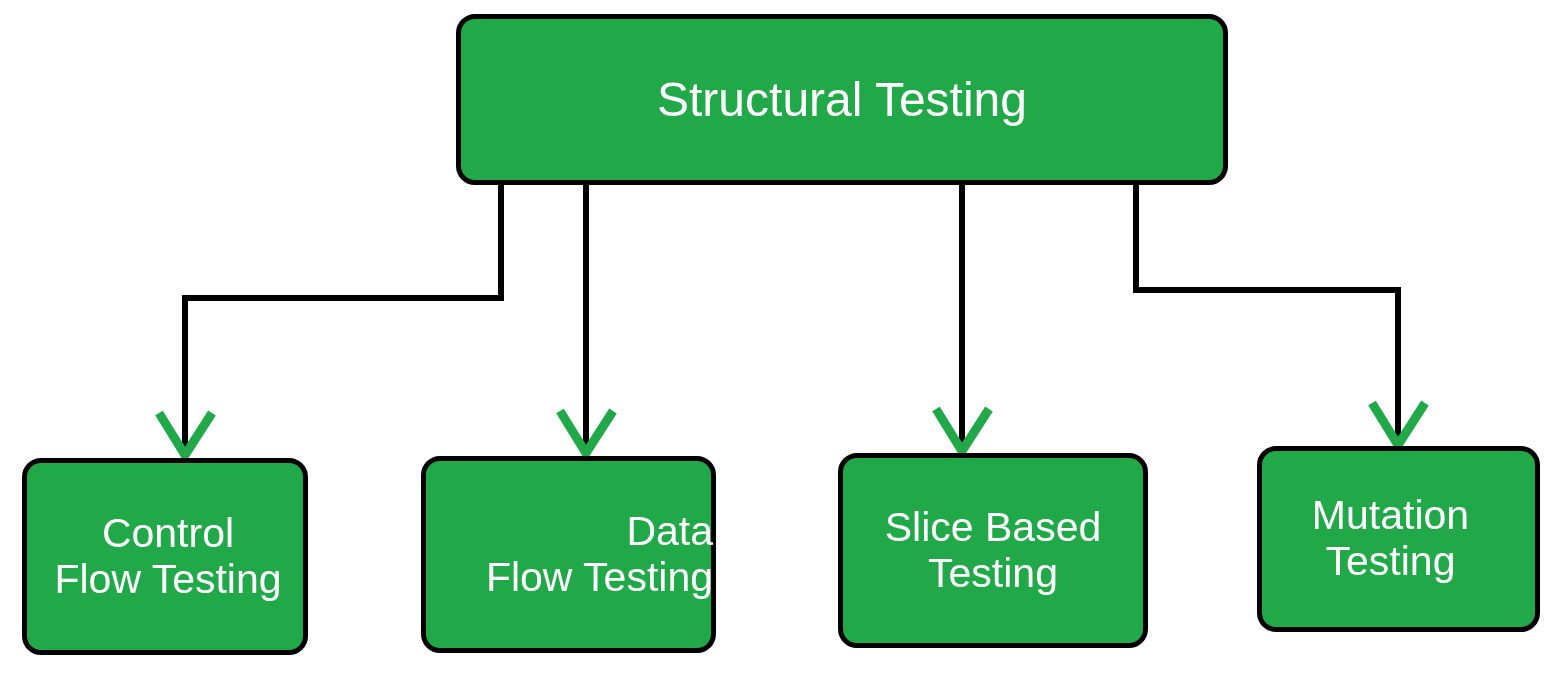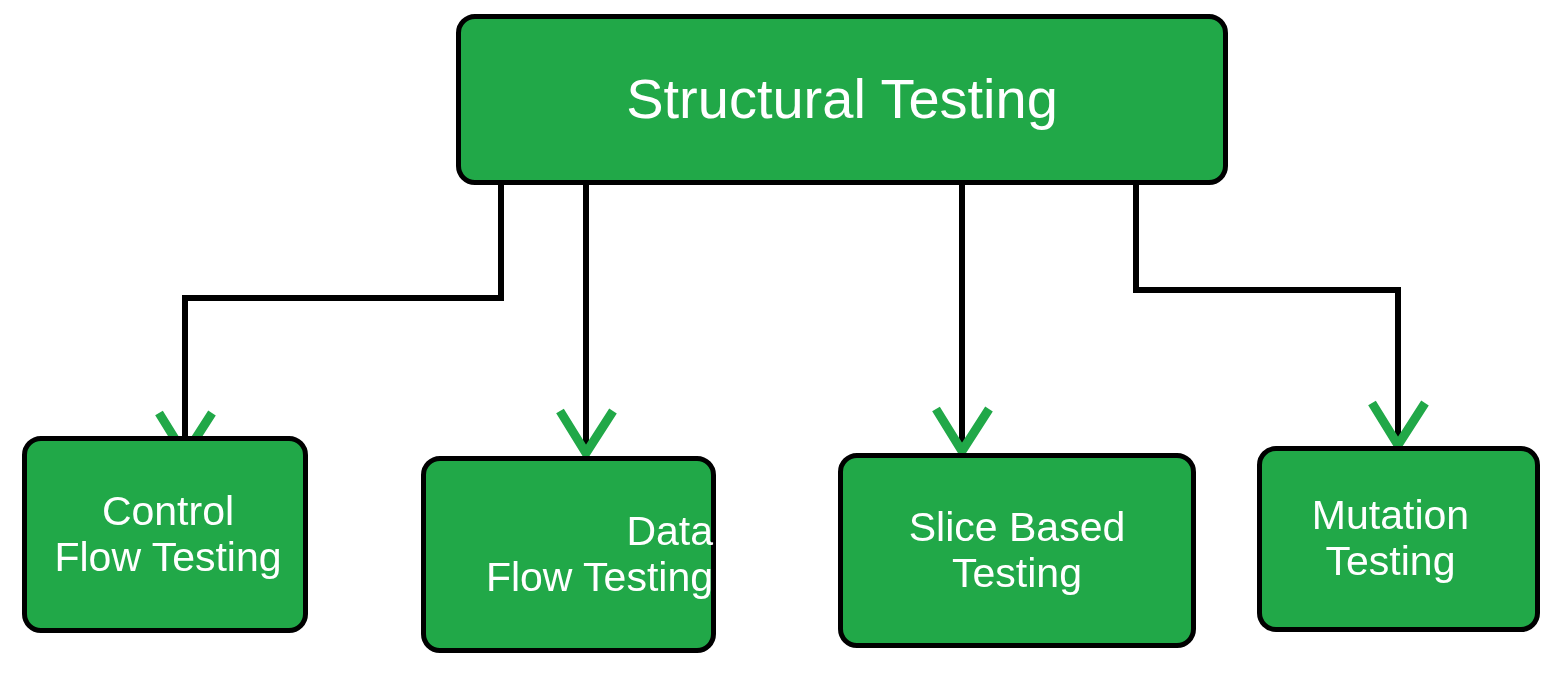--- a/index.html
+++ b/index.html
@@ -44,43 +44,43 @@
   .node .label {
     display: block;
     width: 100%;
     white-space: pre;
   }
   #node-root {
     left: 456px;
     top: 14px;
     width: 772px;
     height: 171px;
-    font-size: 56px;
+    font-size: 48px;
   }
   #node-control-flow {
     left: 22px;
-    top: 436px;
+    top: 458px;
     width: 286px;
     height: 197px;
     font-size: 41px;
   }
   #node-control-flow .label { transform: translateX(3px); }
   #node-data-flow {
     left: 421px;
     top: 456px;
     width: 295px;
     height: 197px;
     font-size: 41px;
     text-align: right;
   }
   #node-data-flow .label { transform: translateX(2px); }
   #node-slice-based {
     left: 838px;
     top: 453px;
-    width: 358px;
+    width: 310px;
     height: 195px;
     font-size: 41px;
   }
   #node-mutation {
     left: 1257px;
     top: 446px;
     width: 283px;
     height: 186px;
     font-size: 41px;
   }

